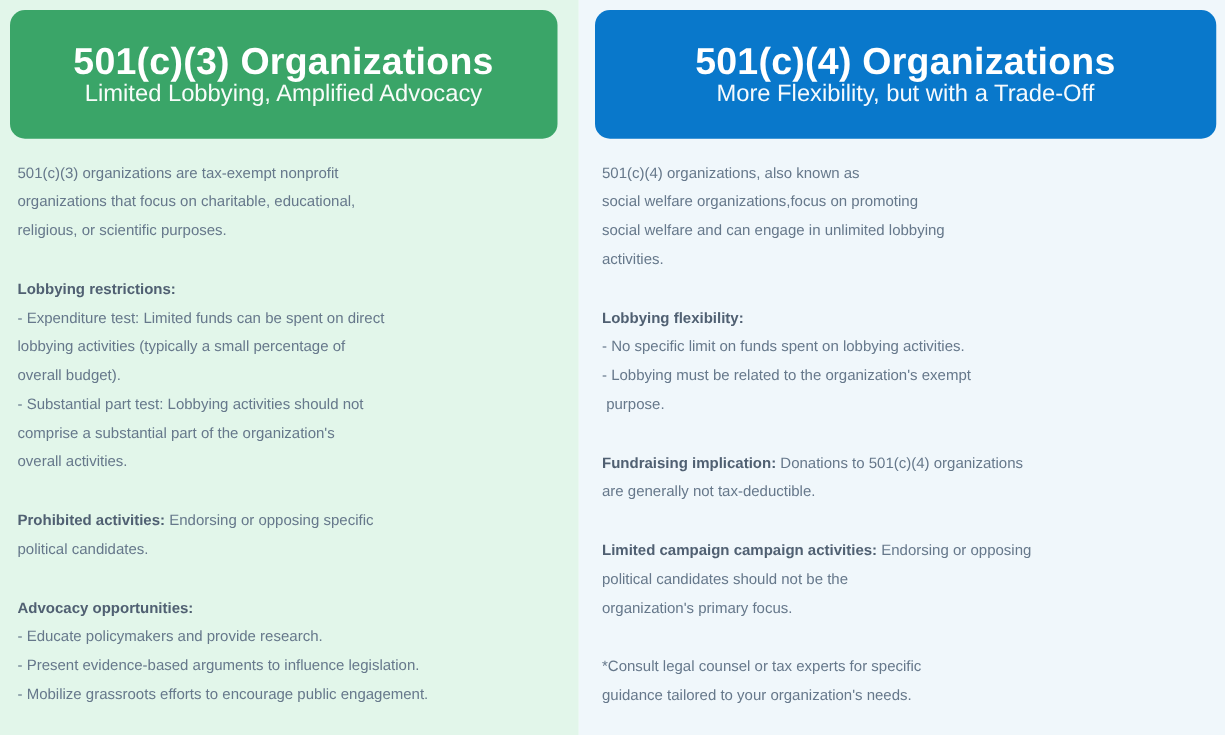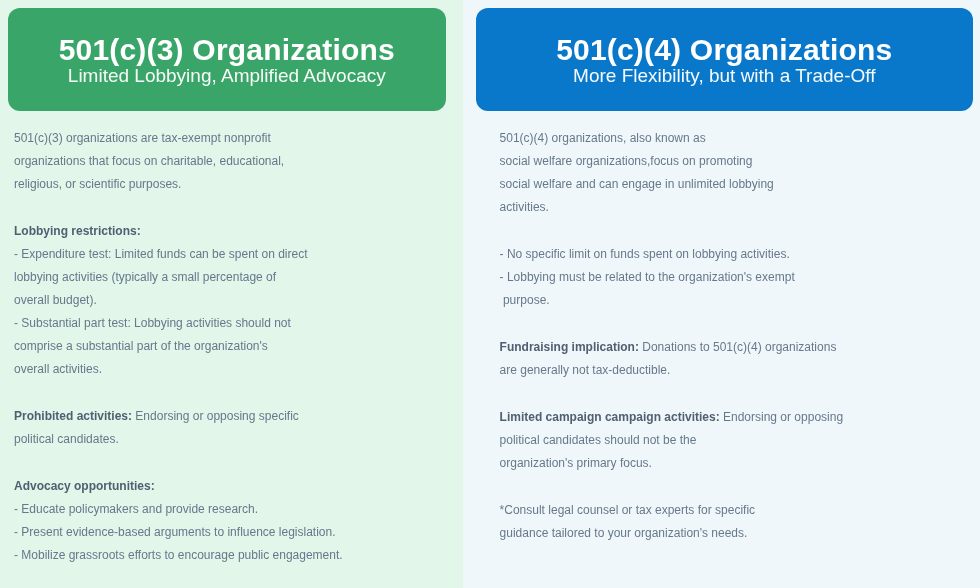--- a/index.html
+++ b/index.html
@@ -55,21 +55,21 @@
     color: rgba(255,255,255,0.96);
     line-height: 1;
   }
   .card-body {
     box-sizing: border-box;
   }
   .panel-left .card-body {
     padding: 16px 6px 0 14px;
   }
   .panel-right .card-body {
-    padding: 16px 2px 0 37px;
+    padding: 16px 2px 0 19px;
   }
   .block {
     margin: 0 0 24px 0;
     font-size: 12px;
     line-height: 23px;
     color: #66788b;
     white-space: pre-wrap;
   }
   .block:last-child {
     margin-bottom: 0;
@@ -114,21 +114,21 @@
 <div class="panel panel-right">
   <div class="card-header blue">
     <div class="card-title">501(c)(4) Organizations</div>
     <div class="card-subtitle">More Flexibility, but with a Trade-Off</div>
   </div>
   <div class="card-body">
     <p class="block">501(c)(4) organizations, also known as
 social welfare organizations,focus on promoting
 social welfare and can engage in unlimited lobbying
 activities.</p>
-    <p class="block"><span class="block-text">- No specific limit on funds spent on lobbying activities.
+    <p class="block"><strong class="block-label own-line">Lobbying flexibility:</strong><span class="block-text">- No specific limit on funds spent on lobbying activities.
 - Lobbying must be related to the organization's exempt
  purpose.</span></p>
     <p class="block"><strong class="block-label">Fundraising implication:</strong><span class="block-text"> Donations to 501(c)(4) organizations
 are generally not tax-deductible.</span></p>
     <p class="block"><strong class="block-label">Limited campaign campaign activities:</strong><span class="block-text"> Endorsing or opposing
 political candidates should not be the
 organization's primary focus.</span></p>
     <p class="block">*Consult legal counsel or tax experts for specific
 guidance tailored to your organization's needs.</p>
   </div>

